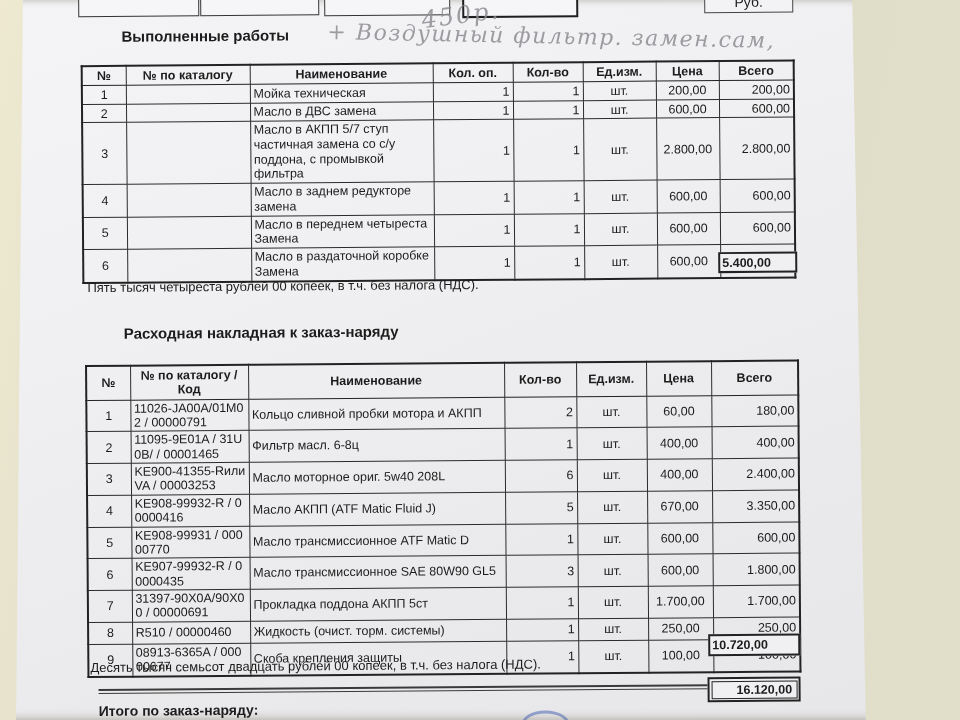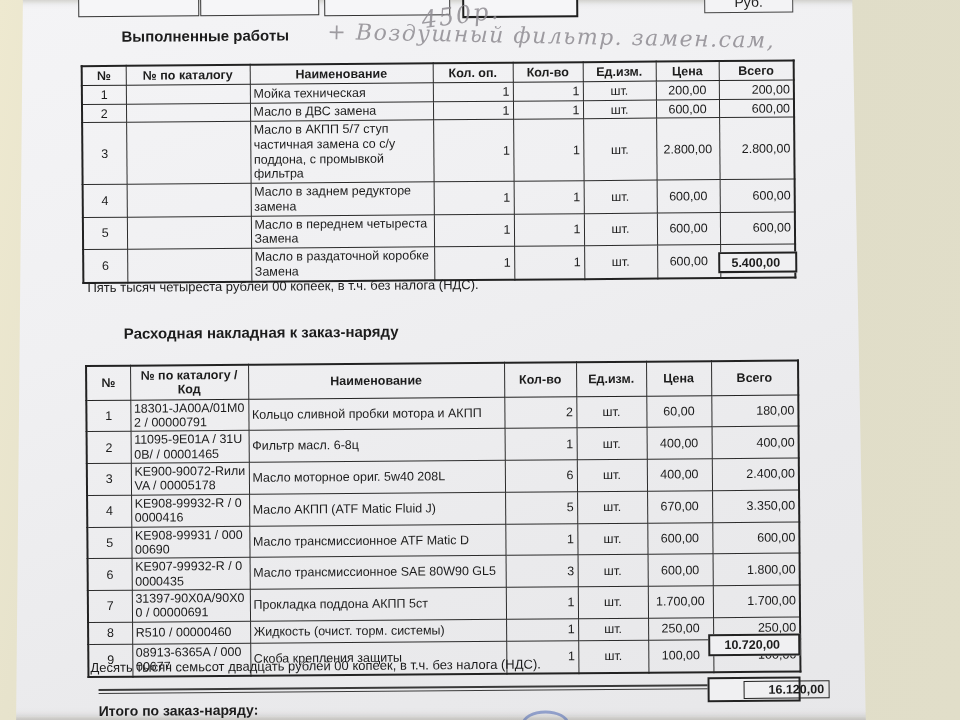--- a/index.html
+++ b/index.html
@@ -49,34 +49,34 @@
   .t2 tbody tr:nth-child(8){height:22px;}
   td.c-num{text-align:center;}
   td.c-cat,td.c-cat2{text-align:left;word-break:break-all;line-height:1.15;}
   td.c-name{text-align:left;line-height:1.18;}
   td.c-qtyop,td.c-qty{text-align:right;padding-right:9px;}
   td.c-unit{text-align:center;padding-right:4px;}
   td.c-price{text-align:center;}
   td.c-total{text-align:right;padding-right:6px;}
 
   .total-box{position:absolute;border:2px solid #222;font-size:12.5px;font-weight:bold;
-    text-align:center;padding:2px 6px 10px 2px;box-sizing:border-box;background:#f0f0f2;}
+    text-align:left;padding:2px 6px 10px 2px;box-sizing:border-box;background:#f0f0f2;}
   .tb1{left:719px;top:254px;width:79px;height:21px;}
   .tb2{left:706px;top:636px;width:92px;height:22px;}
 
   .words{position:absolute;font-size:13px;margin:0;}
   .w1{left:88px;top:277px;}
   .w2{left:88px;top:657px;}
 
   .rule{position:absolute;left:96px;top:686px;width:611px;height:5px;
     border-top:2px solid #3a3a3a;border-bottom:1.2px solid #3a3a3a;box-sizing:border-box;}
   .grand-box{position:absolute;left:705px;top:679px;width:93px;height:25px;border:2px solid #222;
     box-sizing:border-box;padding:1.5px;background:#f0f0f2;}
   .grand-inner{width:100%;height:100%;border:1.3px solid #222;box-sizing:border-box;
-    font-size:12.5px;font-weight:bold;text-align:right;padding:1px 4px 0 0;margin-left:32px;}
+    font-size:12.5px;font-weight:bold;text-align:right;padding:1px 4px 0 0;}
 
   .itogo{position:absolute;left:96px;top:700px;font-size:14px;font-weight:bold;margin:0;}
   .stamp-arc{position:absolute;left:519px;top:711px;width:47px;height:26px;border:3px solid rgba(62,92,176,.5);
     border-radius:50%;box-sizing:border-box;}
 </style>
 </head>
 <body>
 
 <div class="paper">
   <div class="doc">
@@ -202,57 +202,57 @@
           <th>Наименование</th>
           <th>Кол-во</th>
           <th>Ед.изм.</th>
           <th>Цена</th>
           <th>Всего</th>
         </tr>
       </thead>
       <tbody>
           <tr>
             <td class="c-num">1</td>
-            <td class="c-cat2">18301-JA00A/01M02 / 00000791</td>
+            <td class="c-cat2">11026-JA00A/01M02 / 00000791</td>
             <td class="c-name">Кольцо сливной пробки мотора и  АКПП</td>
             <td class="c-qty">2</td>
             <td class="c-unit">шт.</td>
             <td class="c-price">60,00</td>
             <td class="c-total">180,00</td>
           </tr>
           <tr>
             <td class="c-num">2</td>
             <td class="c-cat2">11095-9E01A / 31U0B/ / 00001465</td>
             <td class="c-name">Фильтр масл. 6-8ц</td>
             <td class="c-qty">1</td>
             <td class="c-unit">шт.</td>
             <td class="c-price">400,00</td>
             <td class="c-total">400,00</td>
           </tr>
           <tr>
             <td class="c-num">3</td>
-            <td class="c-cat2">KE900-90072-RилиVA / 00005178</td>
+            <td class="c-cat2">KE900-41355-RилиVA / 00003253</td>
             <td class="c-name">Масло моторное ориг.  5w40  208L</td>
             <td class="c-qty">6</td>
             <td class="c-unit">шт.</td>
             <td class="c-price">400,00</td>
             <td class="c-total">2.400,00</td>
           </tr>
           <tr>
             <td class="c-num">4</td>
             <td class="c-cat2">KE908-99932-R / 00000416</td>
             <td class="c-name">Масло АКПП (ATF Matic Fluid J)</td>
             <td class="c-qty">5</td>
             <td class="c-unit">шт.</td>
             <td class="c-price">670,00</td>
             <td class="c-total">3.350,00</td>
           </tr>
           <tr>
             <td class="c-num">5</td>
-            <td class="c-cat2">KE908-99931 / 00000690</td>
+            <td class="c-cat2">KE908-99931 / 00000770</td>
             <td class="c-name">Масло трансмиссионное ATF Matic D</td>
             <td class="c-qty">1</td>
             <td class="c-unit">шт.</td>
             <td class="c-price">600,00</td>
             <td class="c-total">600,00</td>
           </tr>
           <tr>
             <td class="c-num">6</td>
             <td class="c-cat2">KE907-99932-R / 00000435</td>
             <td class="c-name">Масло трансмиссионное SAE 80W90 GL5</td>

